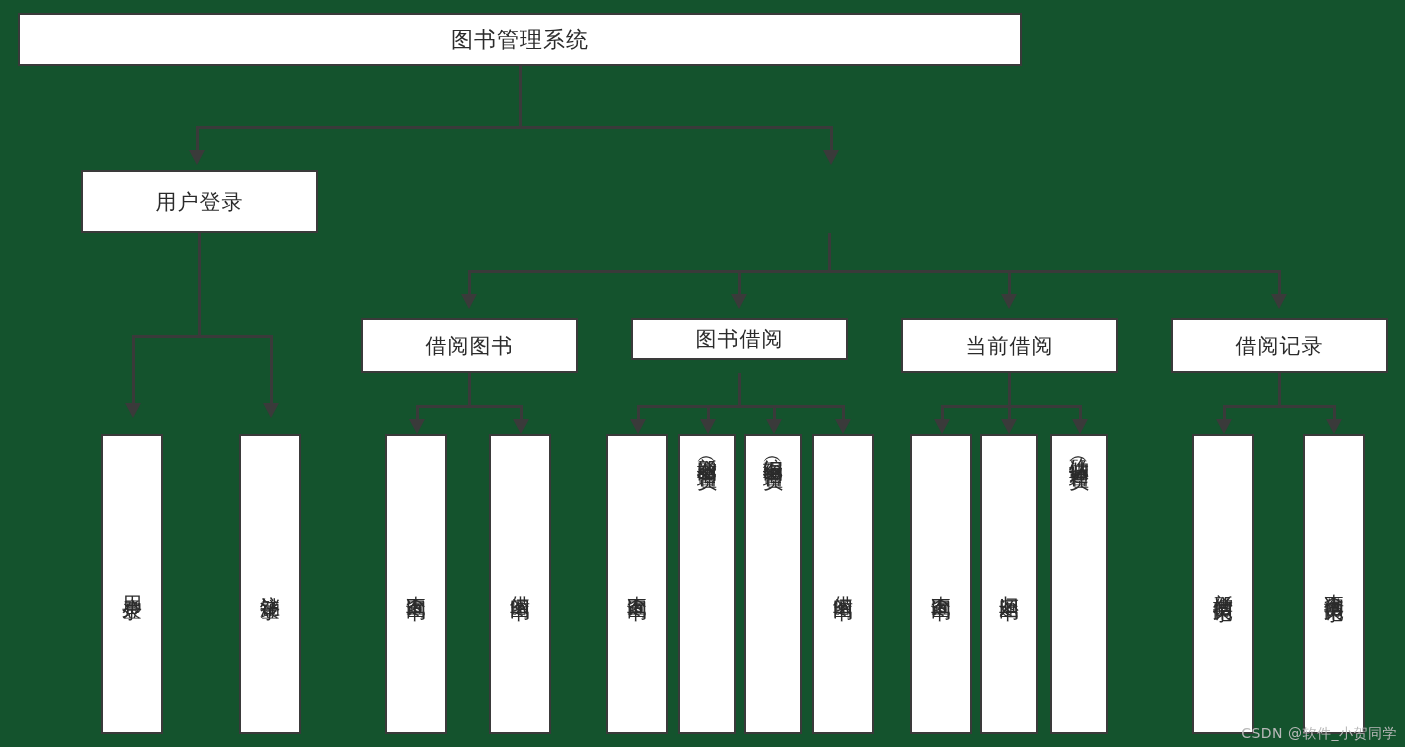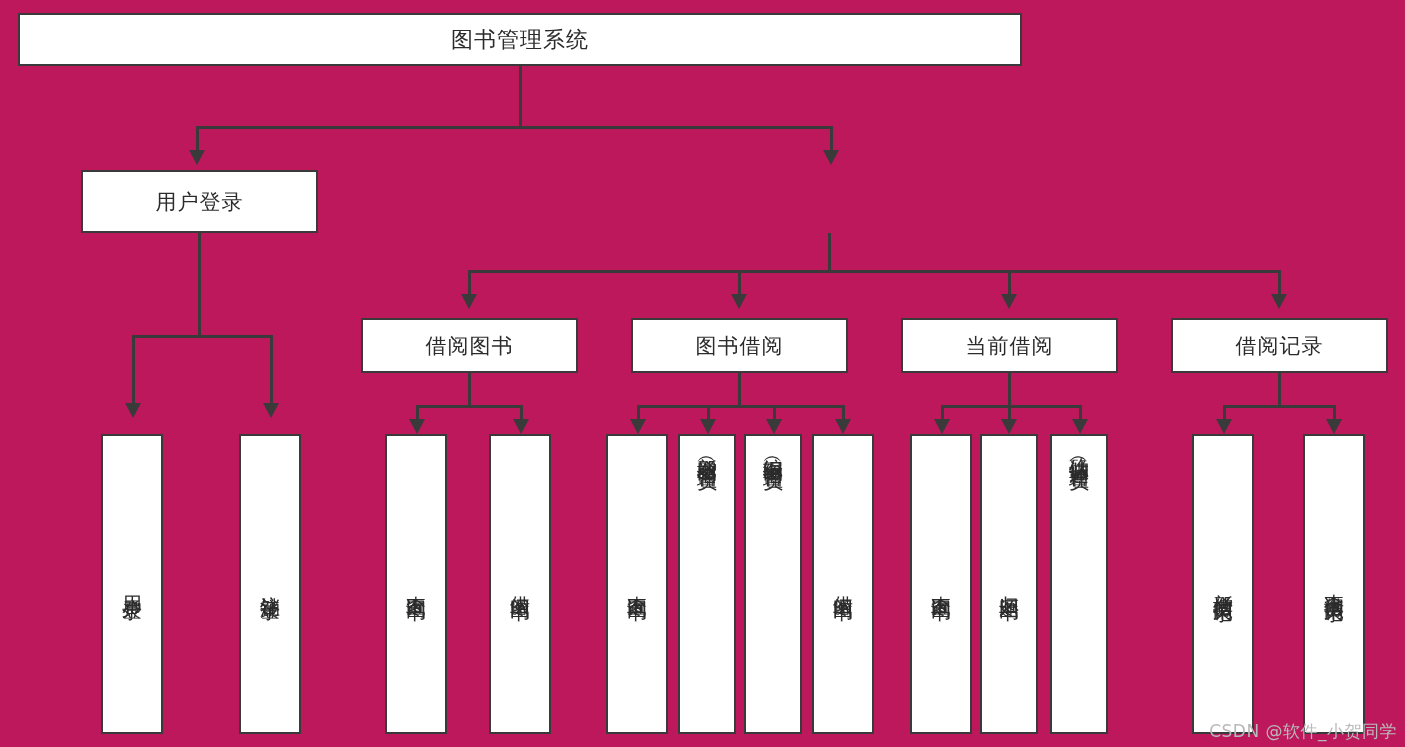--- a/index.html
+++ b/index.html
@@ -8,21 +8,21 @@
     padding: 0;
     background: #ffffff;
   }
   body {
     font-family: "DejaVu Sans", "Liberation Sans", sans-serif;
   }
   #canvas {
     position: relative;
     width: 1405px;
     height: 747px;
-    background: #be185d;
+    background: #14532d;
     overflow: hidden;
   }
   
   .node {
     position: absolute;
     box-sizing: border-box;
     border: 2.5px solid #3a3a3a;
     background: #ffffff;
     color: #2b2b2b;
   }
@@ -71,21 +71,21 @@
     height: 0;
     border-left: 8px solid transparent;
     border-right: 8px solid transparent;
     border-top: 15px solid #3a3a3a;
   }
   
   #watermark {
     position: absolute;
     right: 8px;
     bottom: 4px;
-    font-size: 17px;
+    font-size: 14px;
     color: #b9b9b9;
     letter-spacing: 0.5px;
     white-space: nowrap;
     pointer-events: none;
     text-align: right;
   }
 </style>
 </head>
 <body>
 
@@ -122,21 +122,21 @@
   <div class="vline" style="left:738px; top:270px; height:26px;"></div>
   <div class="arrow" style="left:731px; top:294px;"></div>
   <div class="vline" style="left:1008px; top:270px; height:26px;"></div>
   <div class="arrow" style="left:1001px; top:294px;"></div>
   <div class="vline" style="left:1278px; top:270px; height:26px;"></div>
   <div class="arrow" style="left:1271px; top:294px;"></div>
 
   <div class="node horiz" style="left:361px; top:318px; width:217px; height:55px;">
     <span>借阅图书</span>
   </div>
-  <div class="node horiz" style="left:631px; top:318px; width:217px; height:55px;">
+  <div class="node horiz" style="left:631px; top:318px; width:217px; height:42px;">
     <span>图书借阅</span>
   </div>
   <div class="node horiz" style="left:1171px; top:318px; width:217px; height:55px;">
     <span>借阅记录</span>
   </div>
   <div class="node horiz" style="left:901px; top:318px; width:217px; height:55px;">
     <span>当前借阅</span>
   </div>
 
   <div class="vline" style="left:468px; top:373px; height:32px;"></div>

